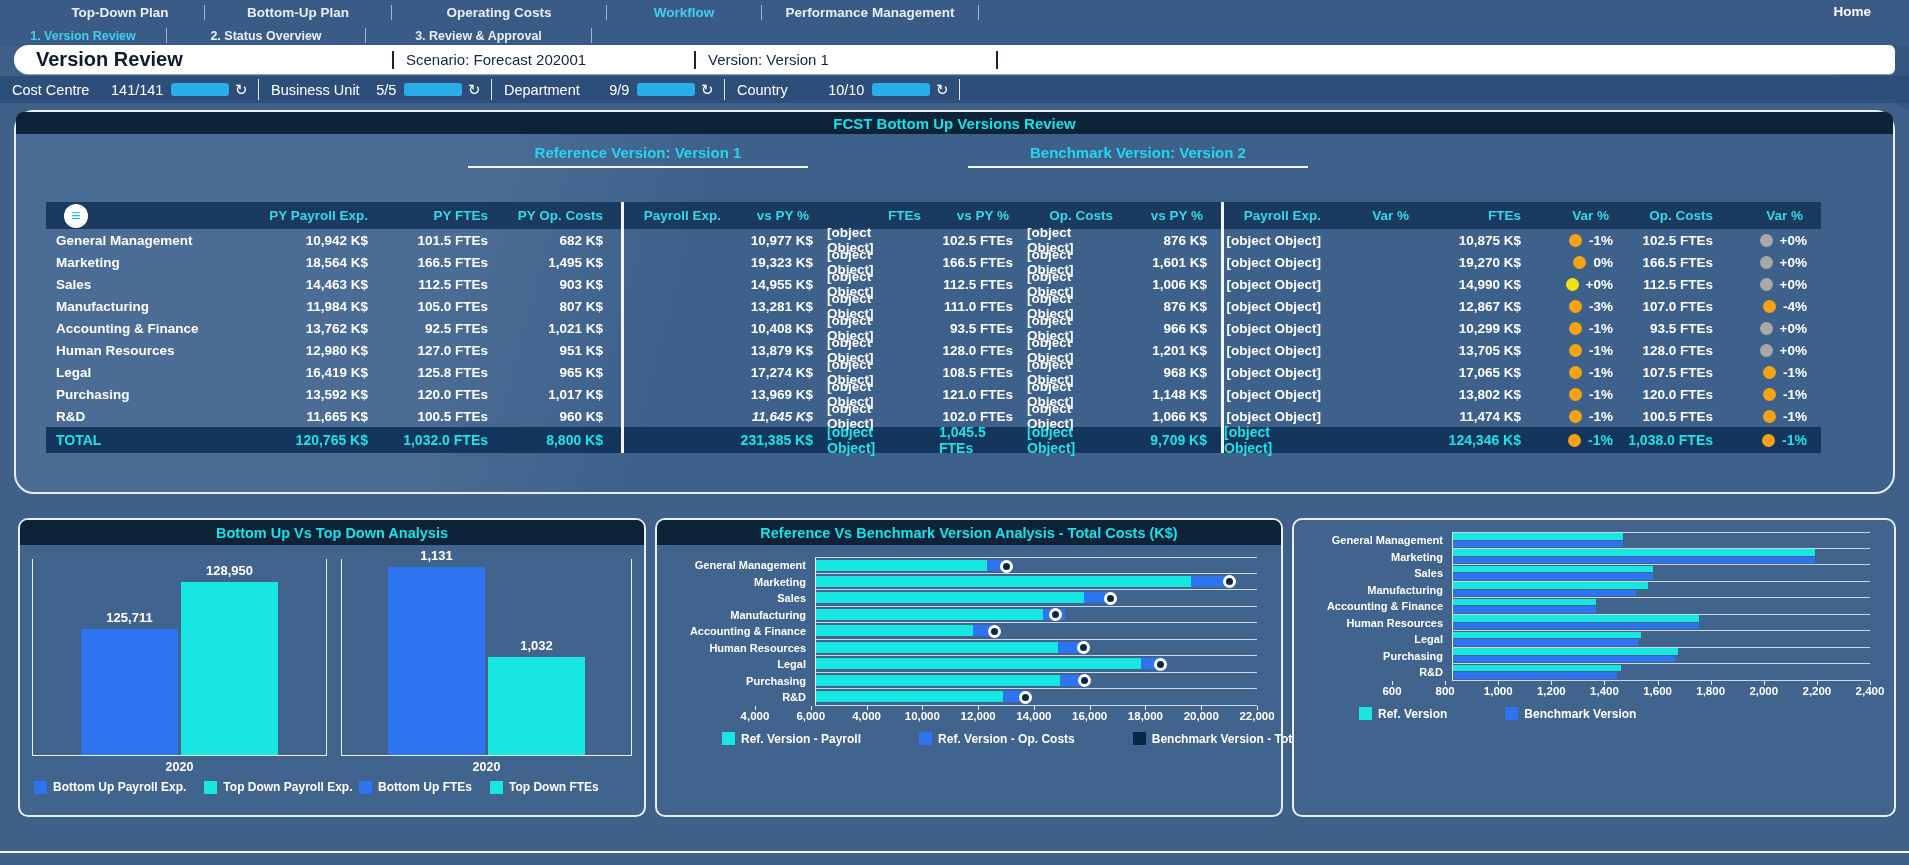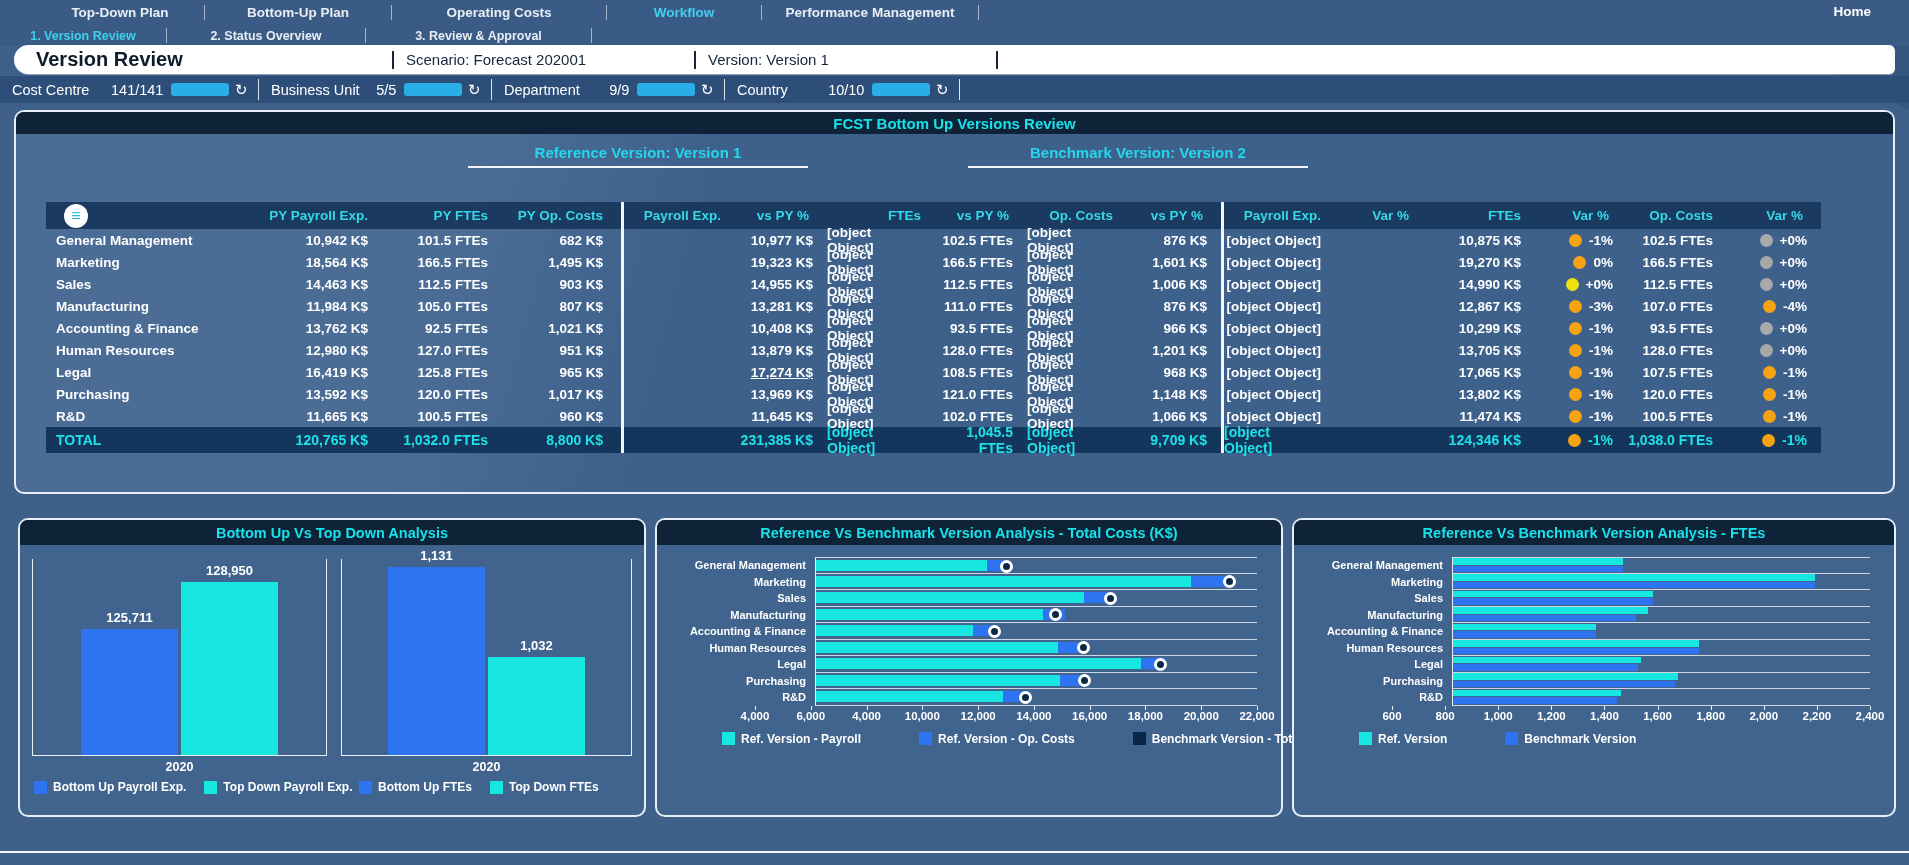--- a/index.html
+++ b/index.html
@@ -32,38 +32,38 @@
   #filterstrip{position:absolute;left:0;top:76px;width:100%;height:27px;background:#2e4e7a;
                display:flex;align-items:center;}
   .fitem{display:flex;align-items:center;height:100%;cursor:pointer;}
   .flabel{color:#fff;font-size:14.5px;padding-left:12px;}
   .fcount{color:#fff;font-size:14.5px;margin-left:auto;}
   .fbar{width:58px;height:13px;border-radius:3px;background:#2aaee8;margin:0 6px 0 8px;}
   .ficon{color:#fff;font-size:15px;margin-right:10px;transform:scaleX(-1);}
   .fsep{width:1px;height:21px;background:rgba(255,255,255,.85);}
   
   #panel{position:absolute;left:14px;top:110px;width:1877px;height:380px;
-         border:2px solid #e6eef6;border-radius:10px;
+         border:2px solid #e6eef6;border-radius:20px;
          background:linear-gradient(105deg,#4a6c95 0%,#4a6c95 24%,#3e618b 36%,#3e618b 100%);}
   #panel-title{height:22px;background:#0e2238;border-radius:8px 8px 0 0;display:flex;
                align-items:center;justify-content:center;color:#17e2ea;font-weight:bold;font-size:15px;}
   .verhdr{position:absolute;width:340px;text-align:center;color:#25d6ec;font-weight:bold;
           font-size:15px;padding-bottom:5px;border-bottom:2px solid #f2f6fa;}
   #refhdr{left:452px;top:32px;}
   #benchhdr{left:952px;top:32px;}
   #tbl{position:absolute;left:30px;top:90px;width:1775px;}
   .trow{display:flex;height:22px;align-items:stretch;}
   .trow.thead{height:27px;background:#1b3a5f;}
   .trow.ttotal{height:26px;background:#15365c;}
   .tc{display:flex;align-items:center;box-sizing:border-box;color:#fff;font-weight:bold;font-size:13.5px;}
   .thead .tc{color:#35d8e8;}
   .ttotal .tc{color:#1fe2e8;font-size:14px;}
   .tc.name{padding-left:10px;}
   .tc.val{justify-content:flex-end;padding-right:18px;}
-  .tc.pct{justify-content:flex-end;padding-right:14px;gap:7px;text-align:right;}
+  .tc.pct{justify-content:flex-end;padding-right:14px;gap:7px;}
   .sepcell{width:3px;background:#f2f6fa;}
   .dot{width:13px;height:13px;border-radius:50%;flex:0 0 auto;}
   #menu-circle{width:24px;height:24px;border-radius:50%;background:#fff;margin-left:8px;
                display:flex;align-items:center;justify-content:center;color:#1fb8e0;
                font-size:16px;font-weight:bold;cursor:pointer;}
   
   .card{position:absolute;top:518px;border:2px solid #e6eef6;border-radius:10px;background:#40648d;}
   #card1{left:18px;width:624px;height:295px;}
   #card2{left:655px;width:624px;height:295px;}
   #card3{left:1292px;width:600px;height:295px;}
@@ -356,21 +356,21 @@
           <span>+0%</span>
         </div>
       </div>
       <div class="trow">
         <div class="tc name" style="width: 215px;">Legal</div>
         <div class="tc val" style="width: 125px;">16,419 K$</div>
         <div class="tc val" style="width: 120px;">125.8 FTEs</div>
         <div class="tc val" style="width: 115px;">965 K$</div>
         <div class="sepcell"></div>
         <div class="tc val" style="width: 115px;"></div>
-        <div class="tc pct" style="width: 88px; text-decoration: underline;">17,274 K$</div>
+        <div class="tc pct" style="width: 88px;">17,274 K$</div>
         <div class="tc val" style="width: 112px;">[object Object]</div>
         <div class="tc pct" style="width: 88px;">108.5 FTEs</div>
         <div class="tc val" style="width: 104px;">[object Object]</div>
         <div class="tc pct" style="width: 90px;">968 K$</div>
         <div class="sepcell"></div>
         <div class="tc val" style="width: 115px;">[object Object]</div>
         <div class="tc pct" style="width: 88px;"></div>
         <div class="tc val" style="width: 112px;">17,065 K$</div>
         <div class="tc pct" style="width: 88px;">
           <span class="dot" style="background: rgb(245, 163, 19);"></span>
@@ -408,21 +408,21 @@
           <span>-1%</span>
         </div>
       </div>
       <div class="trow">
         <div class="tc name" style="width: 215px;">R&amp;D</div>
         <div class="tc val" style="width: 125px;">11,665 K$</div>
         <div class="tc val" style="width: 120px;">100.5 FTEs</div>
         <div class="tc val" style="width: 115px;">960 K$</div>
         <div class="sepcell"></div>
         <div class="tc val" style="width: 115px;"></div>
-        <div class="tc pct" style="width: 88px;">11,645 K$</div>
+        <div class="tc pct" style="width: 88px; font-style: italic;">11,645 K$</div>
         <div class="tc val" style="width: 112px;">[object Object]</div>
         <div class="tc pct" style="width: 88px;">102.0 FTEs</div>
         <div class="tc val" style="width: 104px;">[object Object]</div>
         <div class="tc pct" style="width: 90px;">1,066 K$</div>
         <div class="sepcell"></div>
         <div class="tc val" style="width: 115px;">[object Object]</div>
         <div class="tc pct" style="width: 88px;"></div>
         <div class="tc val" style="width: 112px;">11,474 K$</div>
         <div class="tc pct" style="width: 88px;">
           <span class="dot" style="background: rgb(245, 163, 19);"></span>
@@ -623,21 +623,20 @@
           <span>Ref. Version - Op. Costs</span>
         </div>
         <div class="litem">
           <span class="lsq" style="background: rgb(10, 39, 71);"></span>
           <span>Benchmark Version - Total</span>
         </div>
       </div>
     </div>
 </div>
 <div class="card" id="card3">
-  <div class="card-title">Reference Vs Benchmark Version Analysis - FTEs</div>
   <div class="hbody" id="c3body">
       <div>
         <div class="hrow">
           <div class="hlabel">General Management</div>
           <div class="htrack">
             <div class="pair">
               <div class="pbar" style="width: 40.6944%; background: rgb(23, 231, 224);"></div>
               <div class="pbar" style="width: 40.6944%; background: rgb(46, 116, 240);"></div>
             </div>
           </div>

